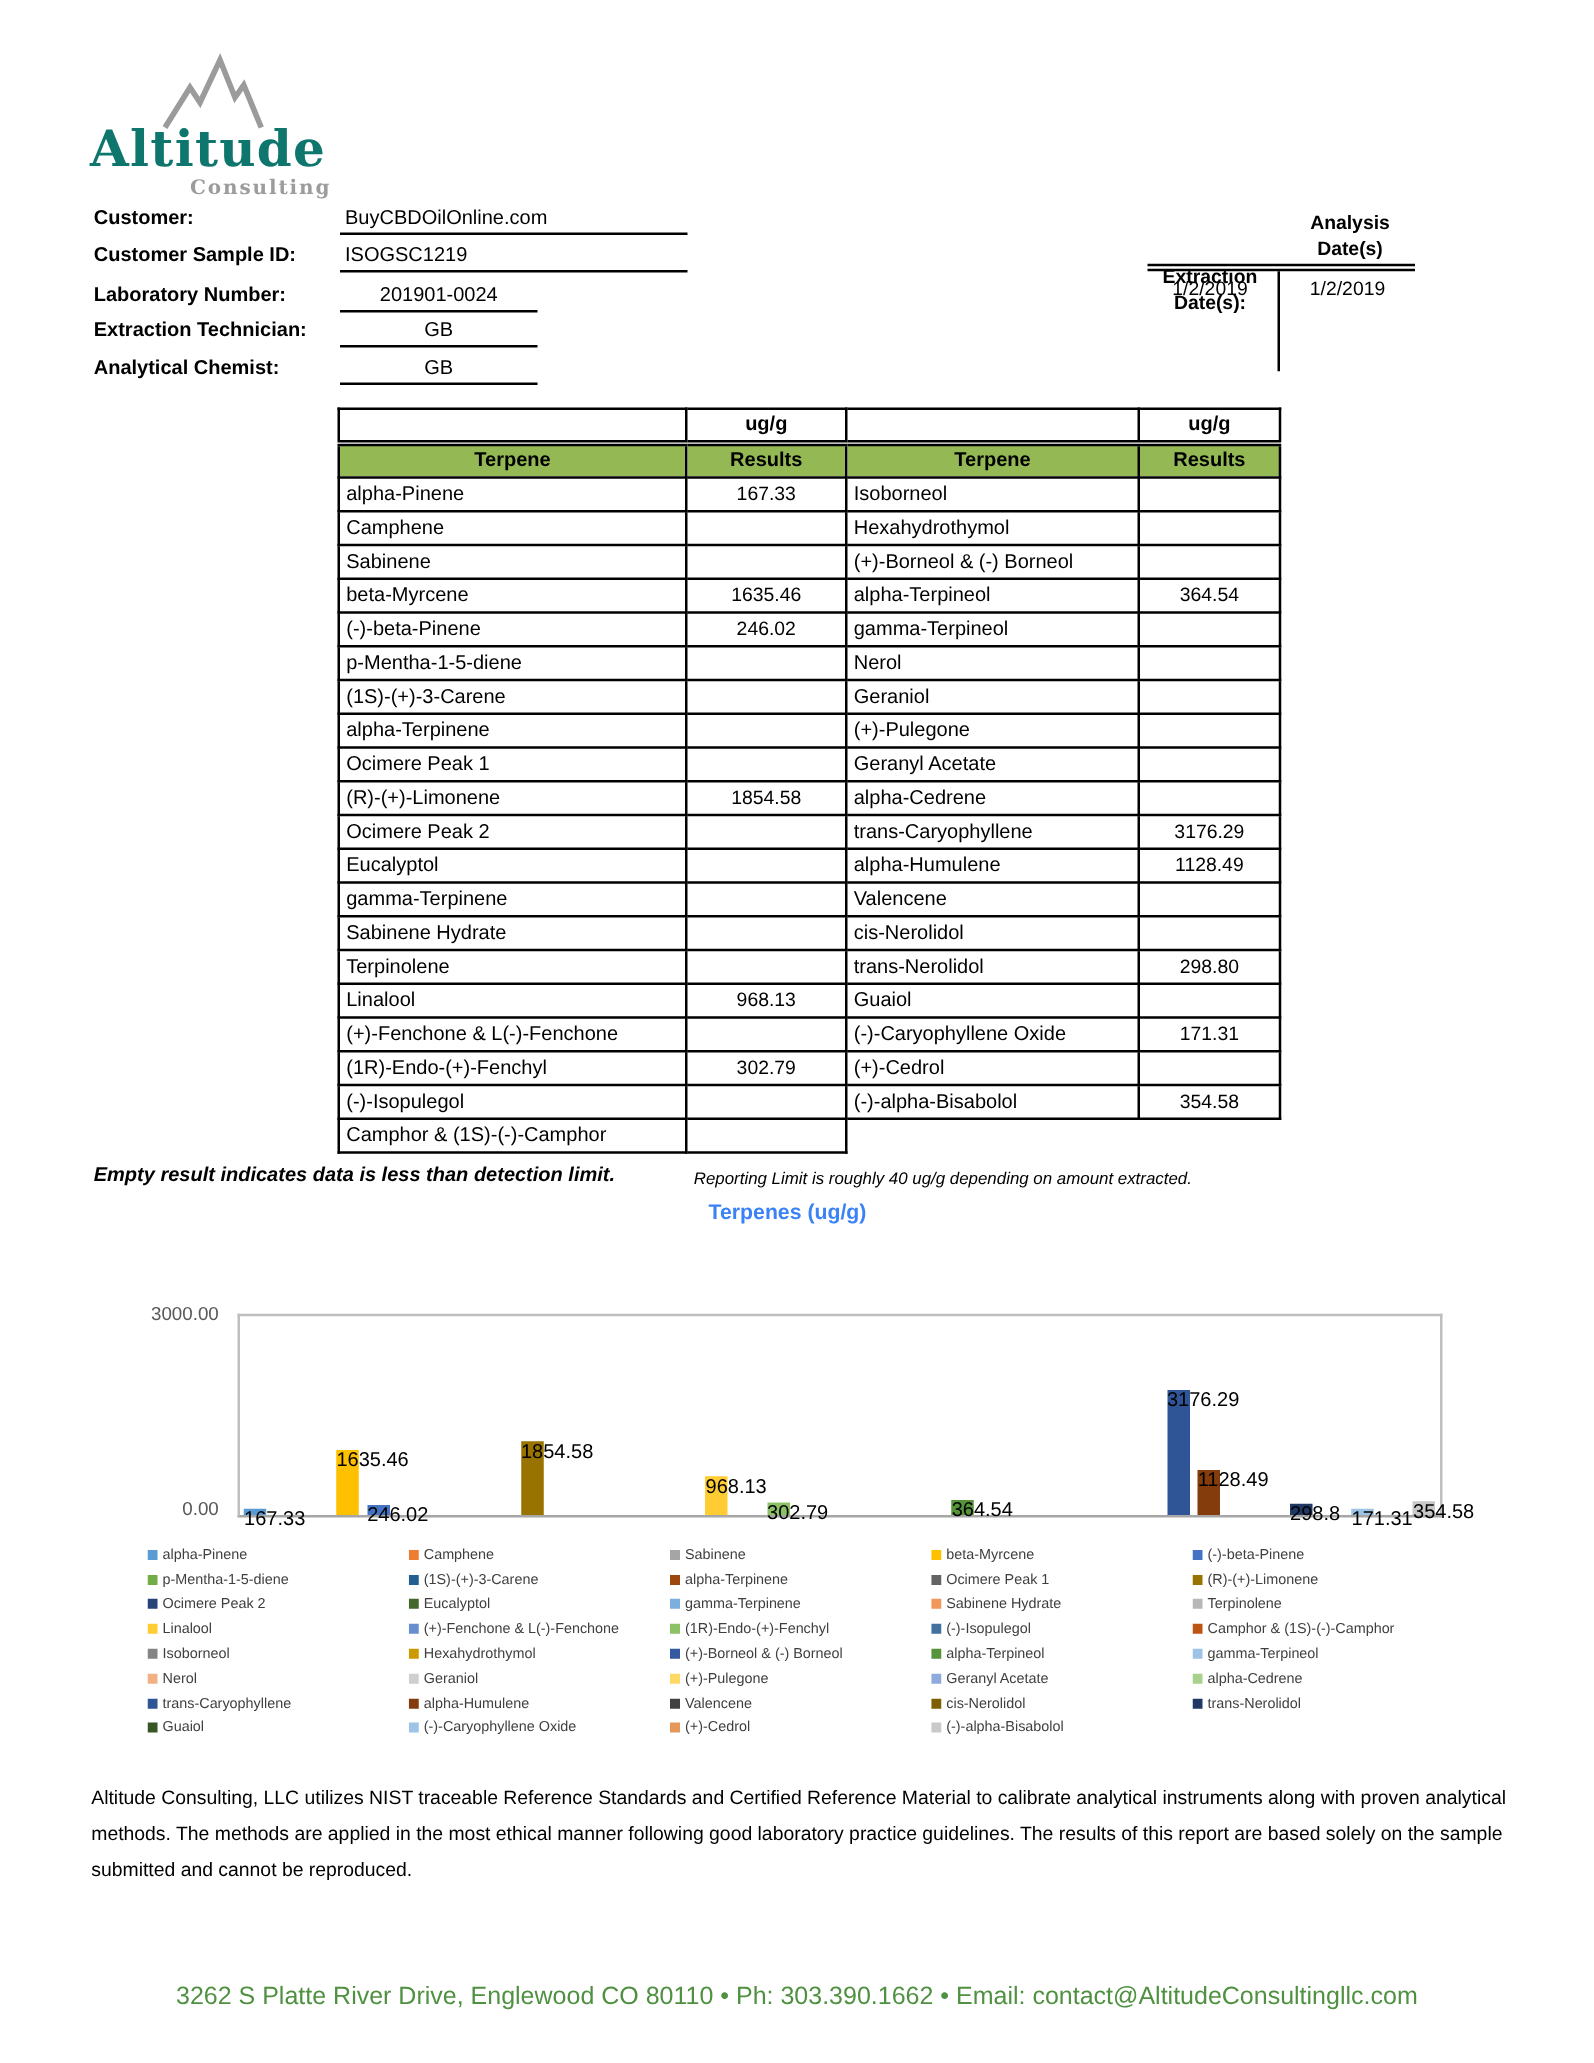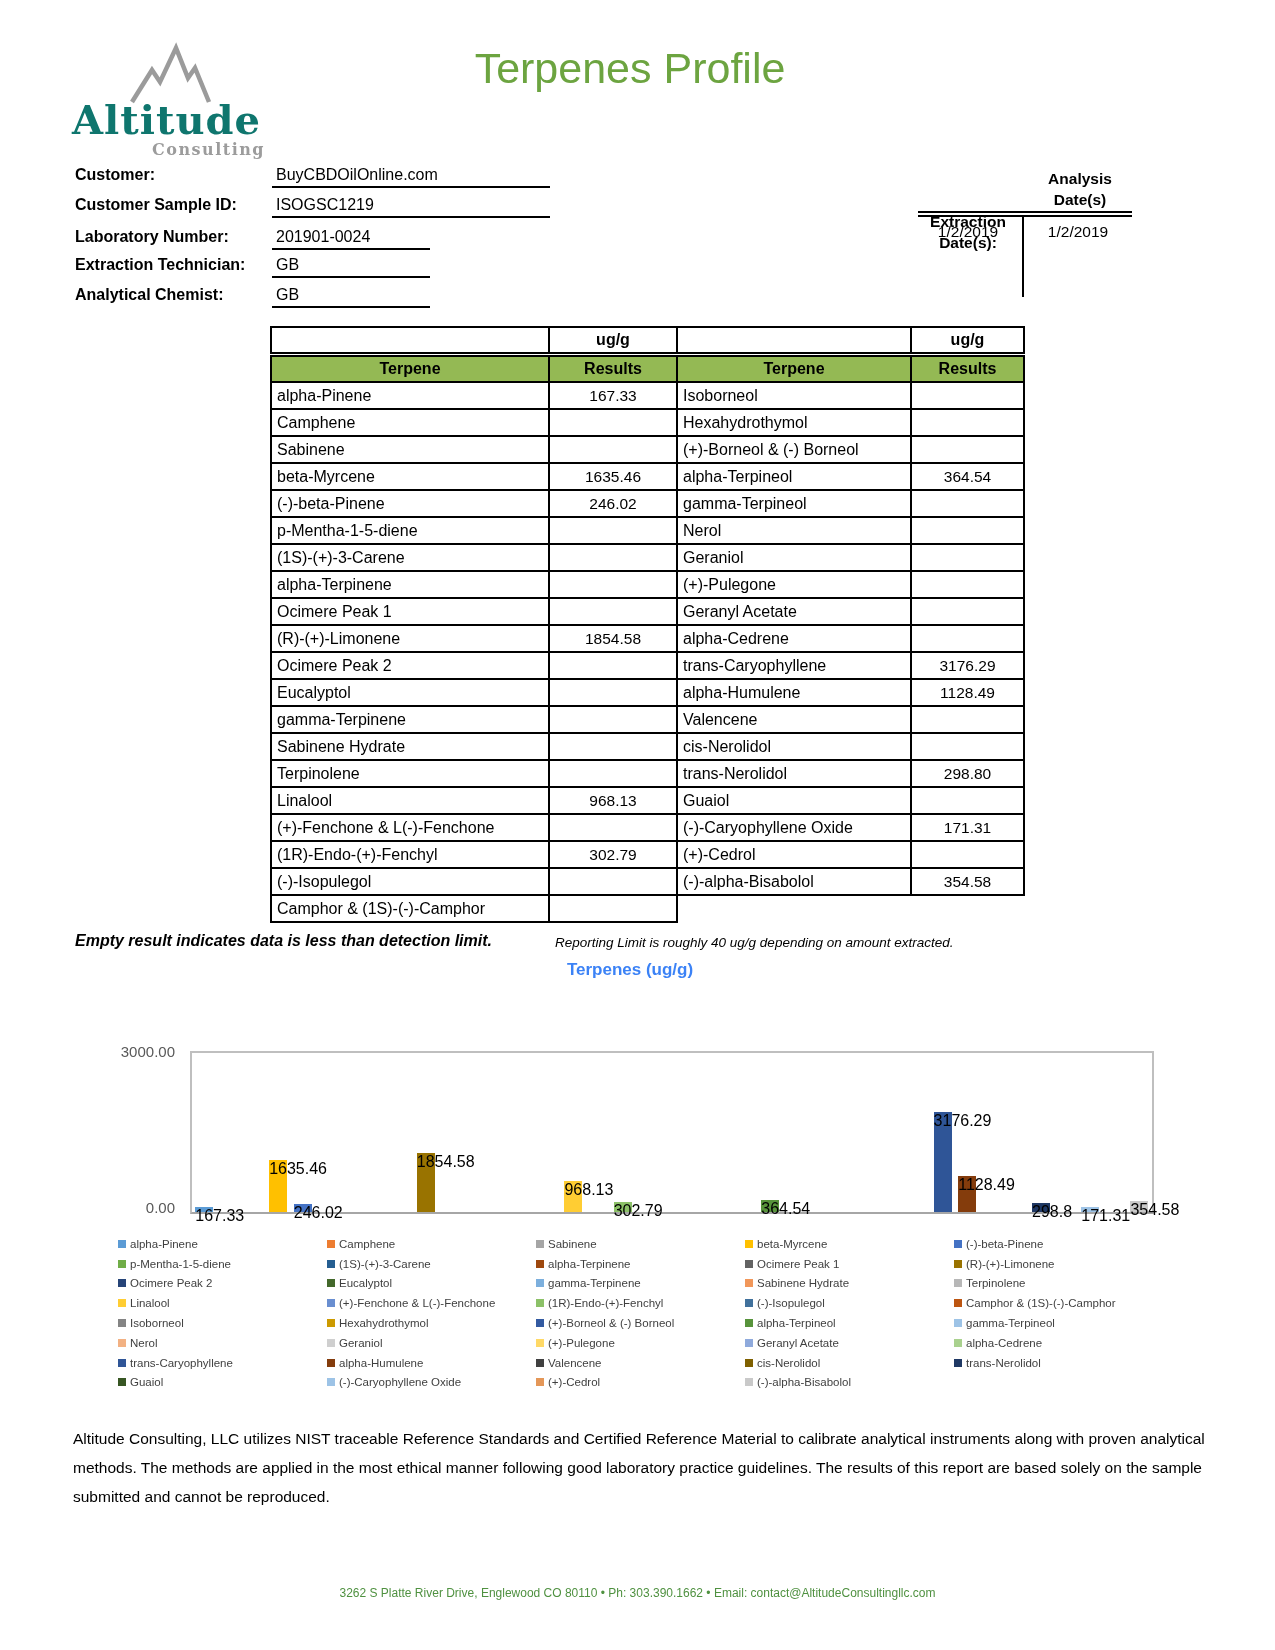--- a/index.html
+++ b/index.html
@@ -9,21 +9,21 @@
   
   .logo-mtn { position:absolute; left:128px; top:42px; }
   .logo-word { position:absolute; left:72px; top:96px; font-family:"DejaVu Serif", serif; font-weight:bold; font-size:40px; color:#0f766e; letter-spacing:1px; }
   .logo-sub  { position:absolute; left:152px; top:140px; font-family:"DejaVu Serif", serif; font-weight:bold; font-size:16px; color:#9c9c9c; letter-spacing:1.5px;text-align:center; }
   .doc-title { position:absolute; left:300px; top:44px; width:660px; text-align:center; font-size:43px; color:#6ca440; }
 
   
   .info-row { position:absolute; left:75px; height:24px; font-size:16px; white-space:nowrap; }
   .info-label { font-weight:bold; color:#000; }
   .info-value { position:absolute; left:197px; top:0; padding:0 4px 2px 4px; border-bottom:2px solid #000; }
-  .w-long  { width:278px; } .w-short { width:158px; }
+  .w-long  { width:278px; } .w-short { width:158px;text-align:center; }
 
   
   .date-head { position:absolute; width:110px; text-align:center; font-weight:bold; font-size:15.5px; line-height:21px; }
   .date-rule { position:absolute; left:918px; top:211px; width:214px; height:6px; border-top:2px solid #000; border-bottom:2px solid #000; }
   .date-vline { position:absolute; left:1022px; top:217px; width:2px; height:80px; background:#000; }
   .date-val { position:absolute; width:100px; top:223px; text-align:center; font-size:15.5px; }
 
   
   table.terp { position:absolute; left:270px; top:326px; border-collapse:collapse; table-layout:fixed; width:753px; }
   table.terp col.c1{width:278px;} table.terp col.c2{width:128px;} table.terp col.c3{width:234px;} table.terp col.c4{width:113px;}
@@ -46,34 +46,33 @@
   .ytick { position:absolute; width:85px; text-align:right; font-size:15px; color:#595959; }
 
   
   .legend { position:absolute; left:118px; top:1234px; display:grid; grid-template-columns:repeat(5,209px); grid-auto-rows:19.8px; grid-auto-flow:row; }
   .lg-item { display:flex; align-items:center; overflow:hidden; }
   .lg-swatch { width:8px; height:8px; flex:0 0 8px; margin-right:4px; }
   .lg-label { font-size:11.5px; color:#3f3f3f; white-space:nowrap; }
 
   
   .disclaimer { position:absolute; left:73px; top:1424px; width:1135px; font-size:15.5px; line-height:29px; color:#000; }
-  .address { position:absolute; left:0; top:1586px; width:1275px; text-align:center; font-size:12px; color:#4f9140; }
+  .address { position:absolute; left:0; top:1586px; width:1275px; text-align:center; font-size:20px; color:#4f9140; }
 </style>
 </head>
 <body>
 
 <div class="page">
 
   <svg class="logo-mtn" width="92" height="62" viewBox="0 0 92 62">
     <polyline points="4,60 24,28 32,40 48,6 60,36 67,26 81,60" fill="none" stroke="#9b9b9b" stroke-width="4.5" stroke-linejoin="miter"></polyline>
   </svg>
   <div class="logo-word">Altitude</div>
   <div class="logo-sub">Consulting</div>
 
-  <div class="doc-title">Terpenes Profile</div>
 
   <div class="info-row" style="top:166px;">
     <span class="info-label">Customer:</span>
     <span class="info-value w-long">BuyCBDOilOnline.com</span>
   </div>
   <div class="info-row" style="top:196px;">
     <span class="info-label">Customer Sample ID:</span>
     <span class="info-value w-long">ISOGSC1219</span>
   </div>
   <div class="info-row" style="top:228px;">

